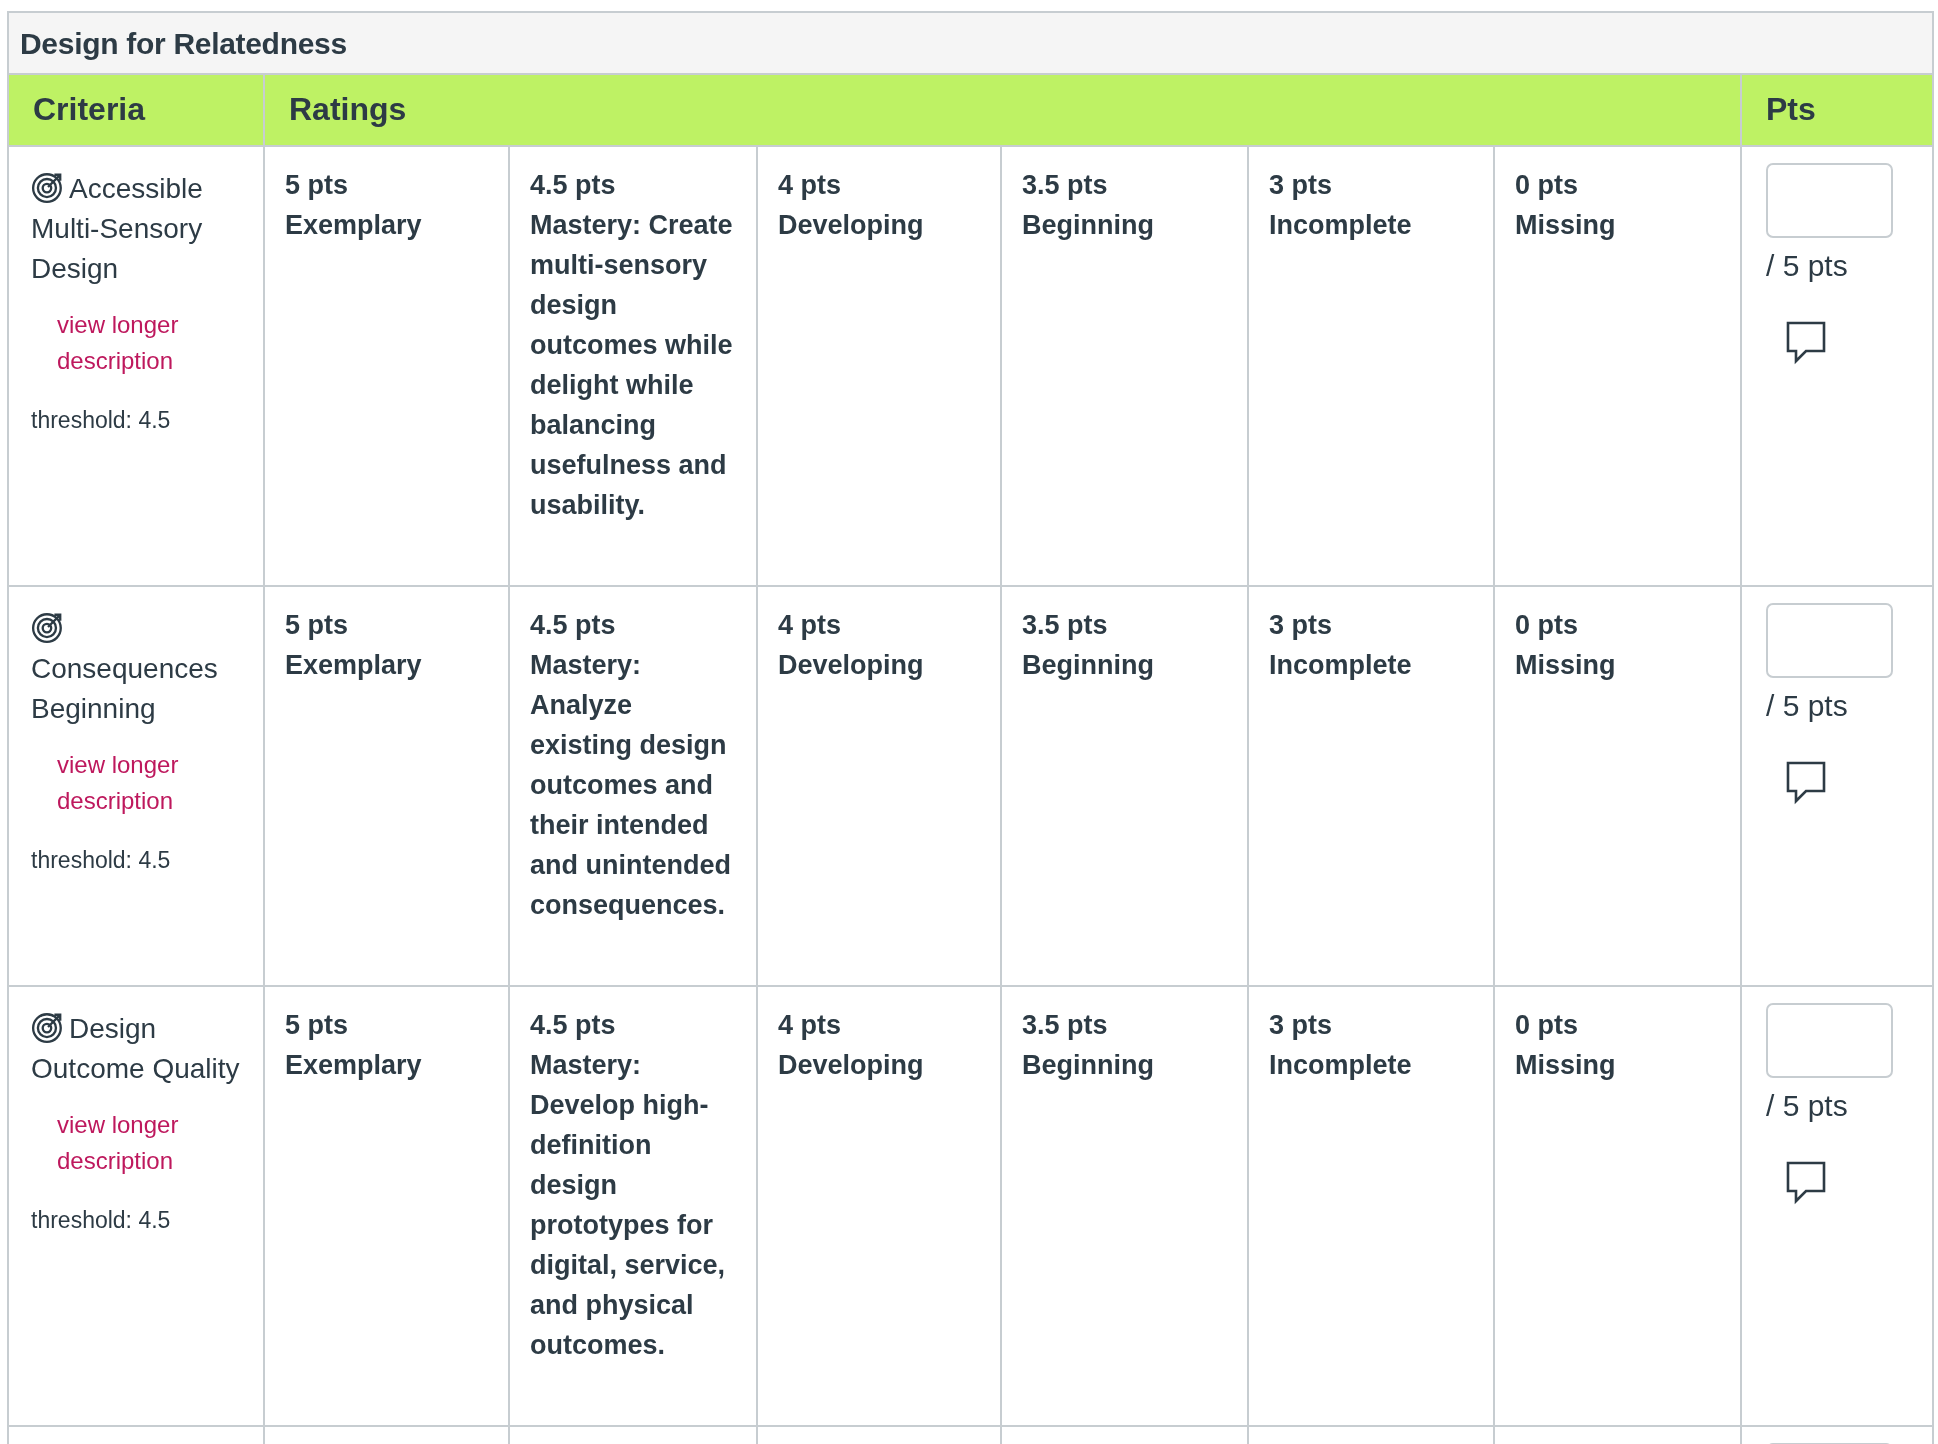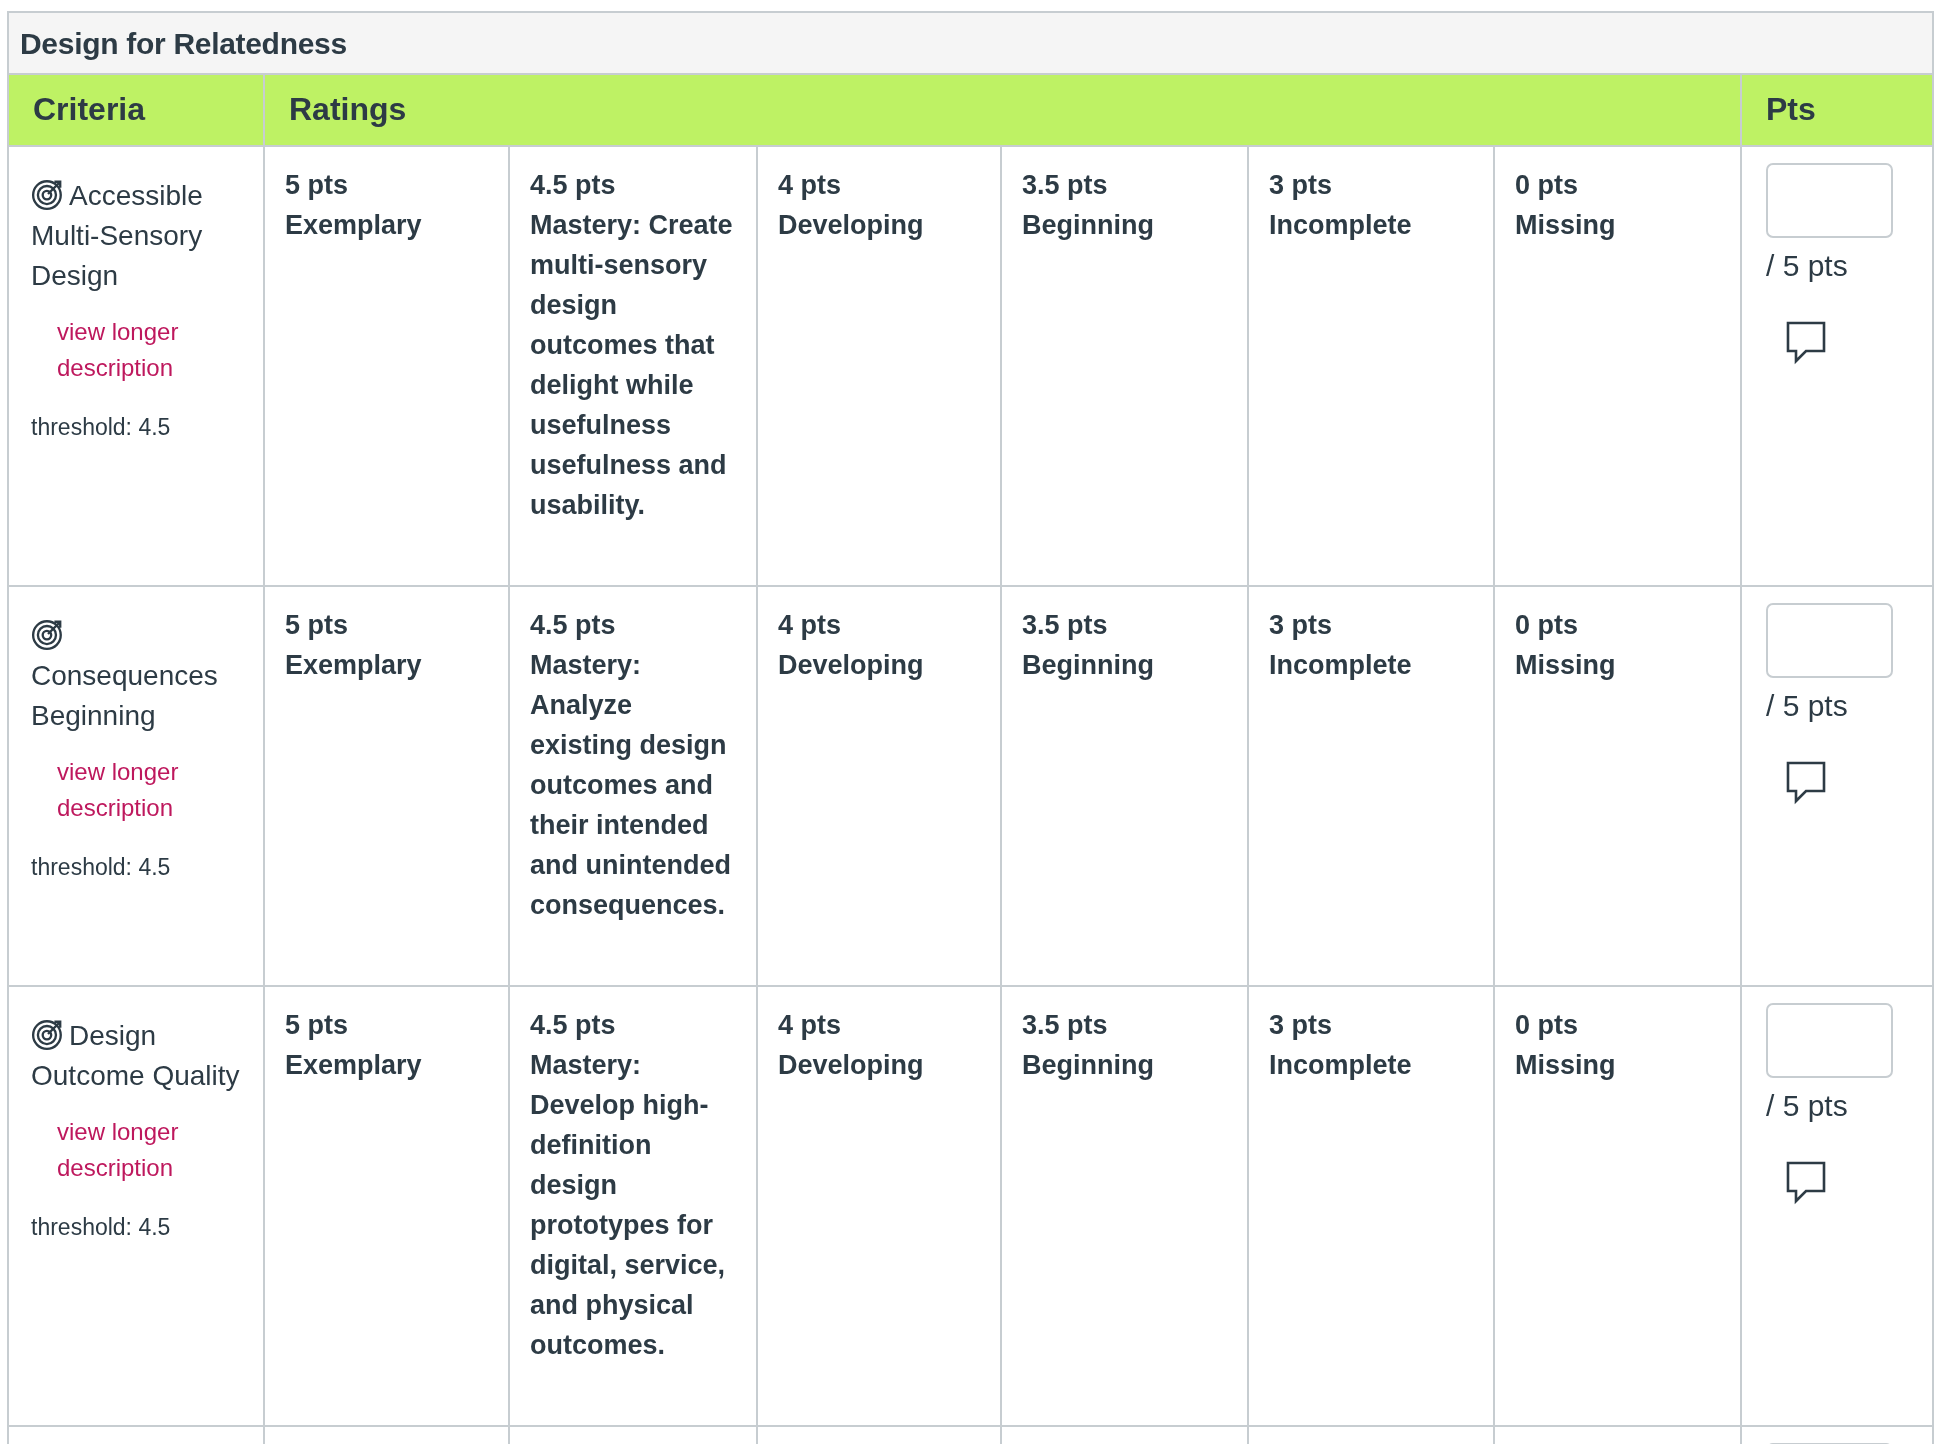--- a/index.html
+++ b/index.html
@@ -19,21 +19,21 @@
   }
   table { border-collapse: collapse; width: 100%; table-layout: fixed; }
   th, td { border: 2px solid #c7cdd1; vertical-align: top; text-align: left; }
   tr > *:first-child { border-left: none; }
   tr > *:last-child { border-right: none; }
   thead th {
     background: #bef264; height: 71px; box-sizing: border-box;
     font-size: 32px; font-weight: bold; padding: 16px 0 0 24px;
     border-top: none;
   }
-  td.criterion { padding: 29px 10px 0 22px; font-size: 28px; line-height: 40px; }
+  td.criterion { padding: 22px 10px 0 22px; font-size: 28px; line-height: 40px; }
   .crit-title { font-weight: normal; }
   .target-icon { display: inline-block; width: 34px; height: 34px; vertical-align: -6px; margin-right: 4px; }
   .long-desc {
     display: block; color: #be185d; font-size: 24px; line-height: 36px;
     margin: 18px 0 0 26px; text-decoration: none; cursor: pointer;
   }
   .threshold { font-size: 23px; margin-top: 24px; line-height: 34px; }
   td.rating { padding: 18px 16px 5px 20px; font-size: 27px; font-weight: bold; line-height: 40px; border-radius: 6px; }
   td.rating .pts, td.rating .desc { display: block; }
   td.points { padding: 0; position: relative; }
@@ -80,21 +80,21 @@
           </svg><span class="crit-title">Accessible Multi-Sensory Design</span>
           <a class="long-desc">view longer description</a>
           <div class="threshold">threshold: 4.5</div>
         </td>
         <td class="rating">
             <span class="pts">5 pts</span>
             <span class="desc">Exemplary</span>
           </td>
         <td class="rating">
             <span class="pts">4.5 pts</span>
-            <span class="desc">Mastery: Create multi-sensory design outcomes that delight while usefulness usefulness and usability.</span>
+            <span class="desc">Mastery: Create multi-sensory design outcomes while delight while balancing usefulness and usability.</span>
           </td>
         <td class="rating">
             <span class="pts">4 pts</span>
             <span class="desc">Developing</span>
           </td>
         <td class="rating">
             <span class="pts">3.5 pts</span>
             <span class="desc">Beginning</span>
           </td>
         <td class="rating">

